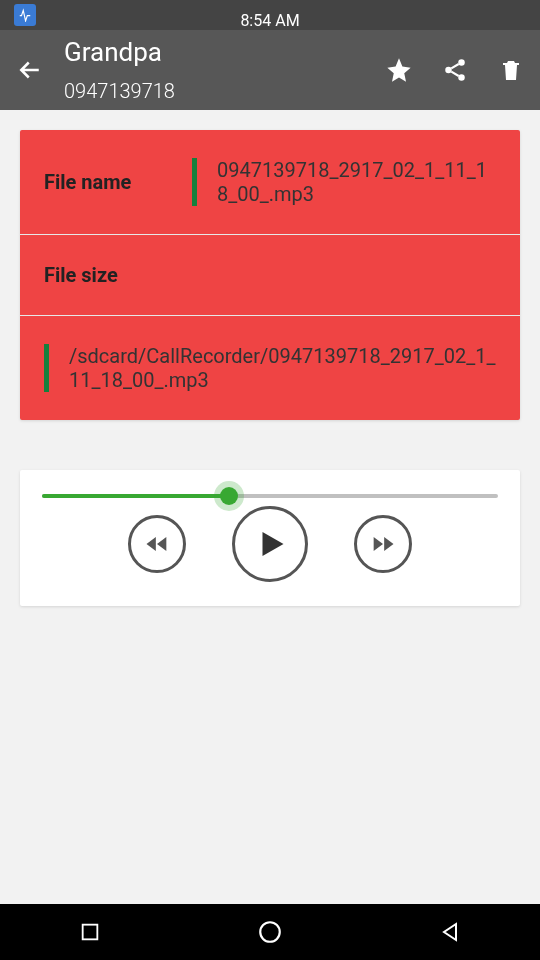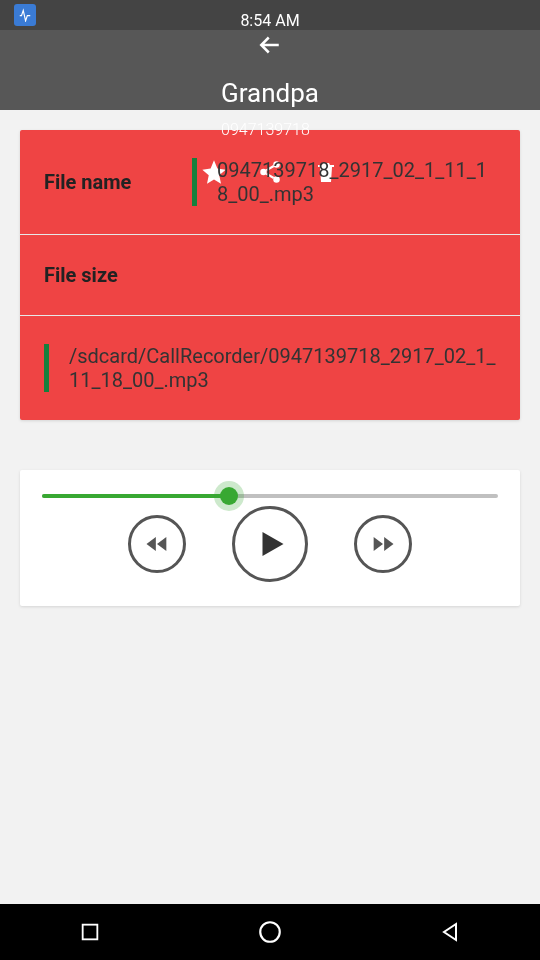--- a/index.html
+++ b/index.html
@@ -40,26 +40,25 @@
       align-items: center;
     }
     .app-bar {
       height: 80px;
       background: #575757;
       display: flex;
       align-items: center;
       padding: 0 14px;
       gap: 18px;
       color: #fff;
-      flex-direction: column;
     }
     .back-btn { width: 32px; height: 32px; display: flex; align-items: center; justify-content: center; }
     .title-block { flex: 1; display: flex; flex-direction: column; }
     .title-main { font-size: 26px; font-weight: 400; }
-    .title-sub { font-size: 16px; font-weight: 300; margin-top: 12px; }
+    .title-sub { font-size: 20px; font-weight: 300; margin-top: 12px; }
     .action-icons { display: flex; gap: 26px; align-items: center; }
     .action-icon { width: 30px; height: 30px; display: flex; align-items: center; justify-content: center; }
     .content { padding: 20px; }
     .card {
       background: #ef4444;
       border-radius: 2px;
       box-shadow: 0 1px 3px rgba(0,0,0,0.12);
       margin-bottom: 50px;
     }
     .info-row {

